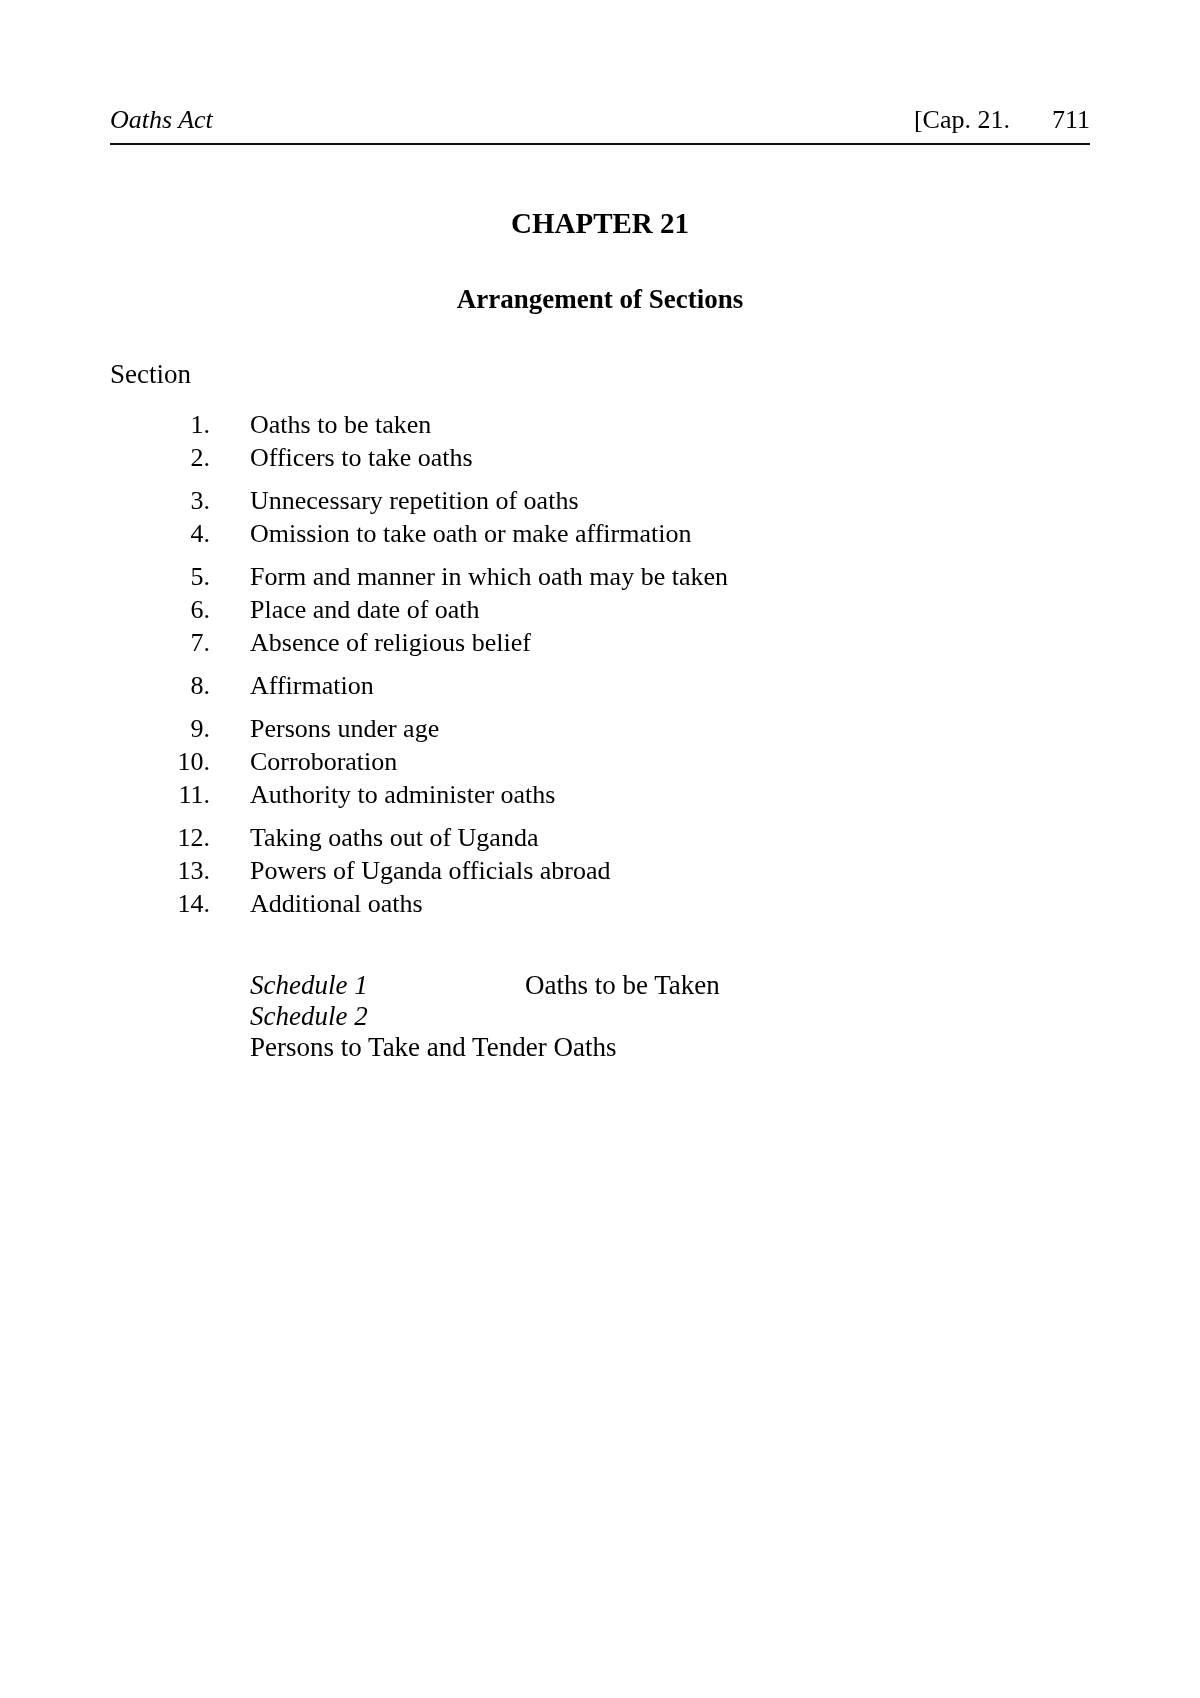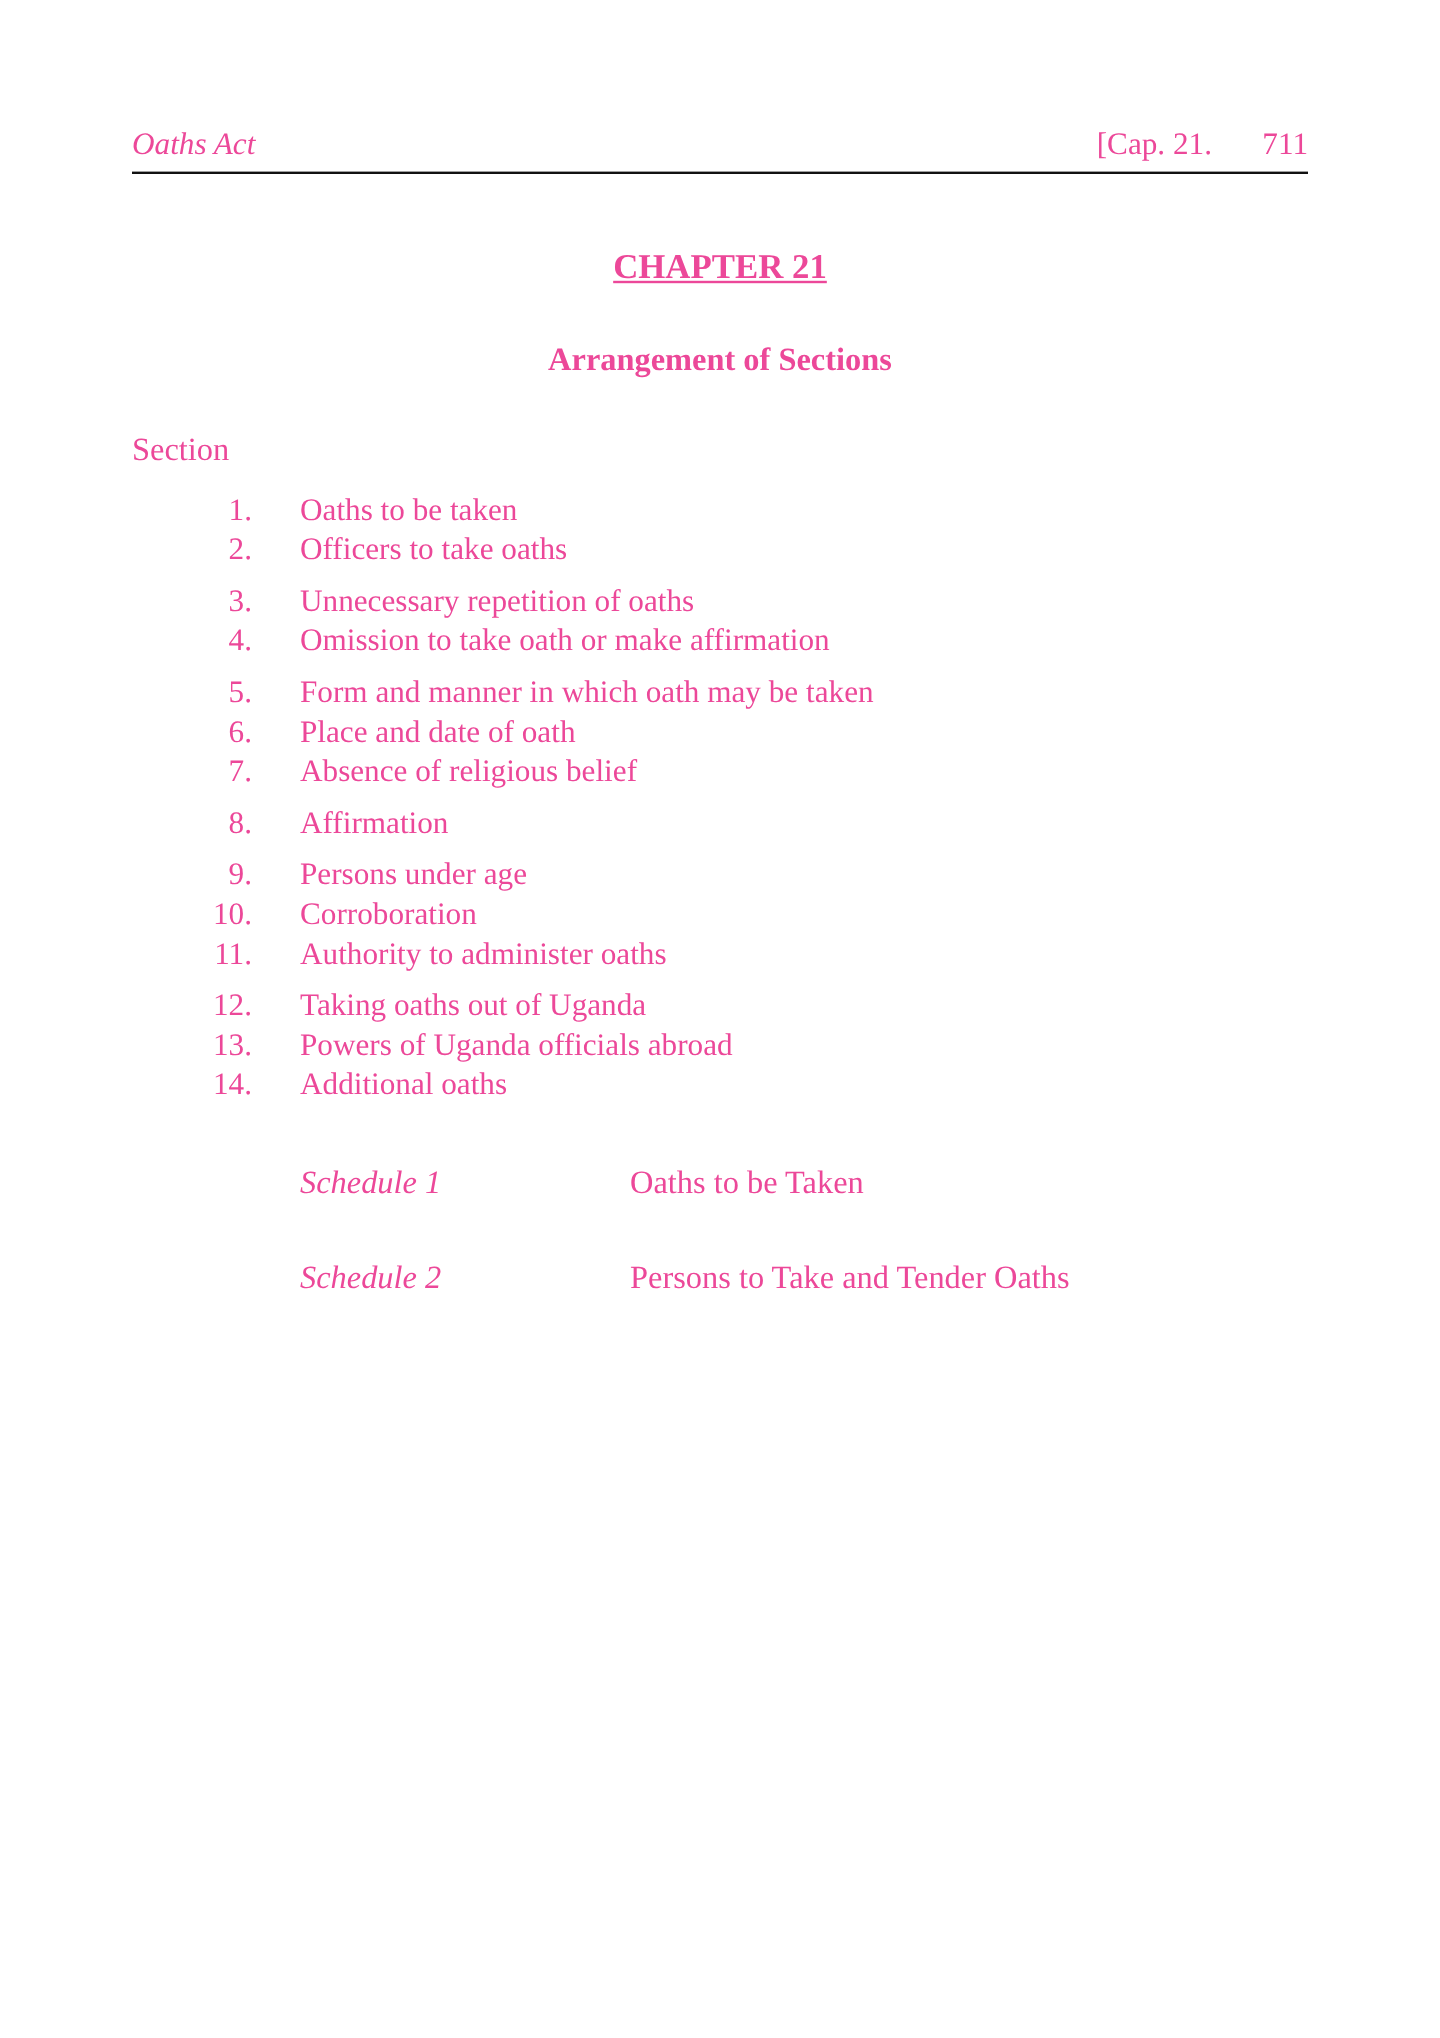--- a/index.html
+++ b/index.html
@@ -6,21 +6,21 @@
     margin: 0;
     padding: 0;
     background: #e8e8e8;
   }
   .page {
     position: relative;
     width: 1200px;
     height: 1698px;
     margin: 0 auto;
     background: #ffffff;
-    color: #ec4899;
+    color: #000000;
     font-family: "Liberation Serif", "DejaVu Serif", serif;
     box-sizing: border-box;
     padding: 105px 110px 12px 110px;
   }
   
   .page-header {
     display: flex;
     justify-content: space-between;
     align-items: baseline;
     font-size: 26px;
@@ -43,21 +43,20 @@
     border: none;
     border-top: 2px solid #111;
     margin: 8px 0 0 0;
   }
   
   .chapter-title {
     margin: 62px 0 0 0;
     text-align: center;
     font-size: 29px;
     font-weight: bold;
-    text-decoration: underline;
   }
   .act-title {
     margin: 44px 0 0 0;
     text-align: center;
     font-size: 29px;
     font-weight: bold;
   }
   .arrangement-title {
     margin: 44px 0 0 0;
     text-align: center;
@@ -104,21 +103,21 @@
   .schedule-list {
     margin-top: 50px;
   }
   .schedule-row {
     display: flex;
     align-items: flex-start;
     font-size: 27px;
     margin-left: 140px;
   }
   .schedule-row + .schedule-row {
-    margin-top: 48px;
+    flex-direction: column;
   }
   .schedule-label {
     font-style: italic;
     width: 275px;
     flex: 0 0 auto;
   }
   .schedule-title {
     font-weight: normal;
   }
 </style>

